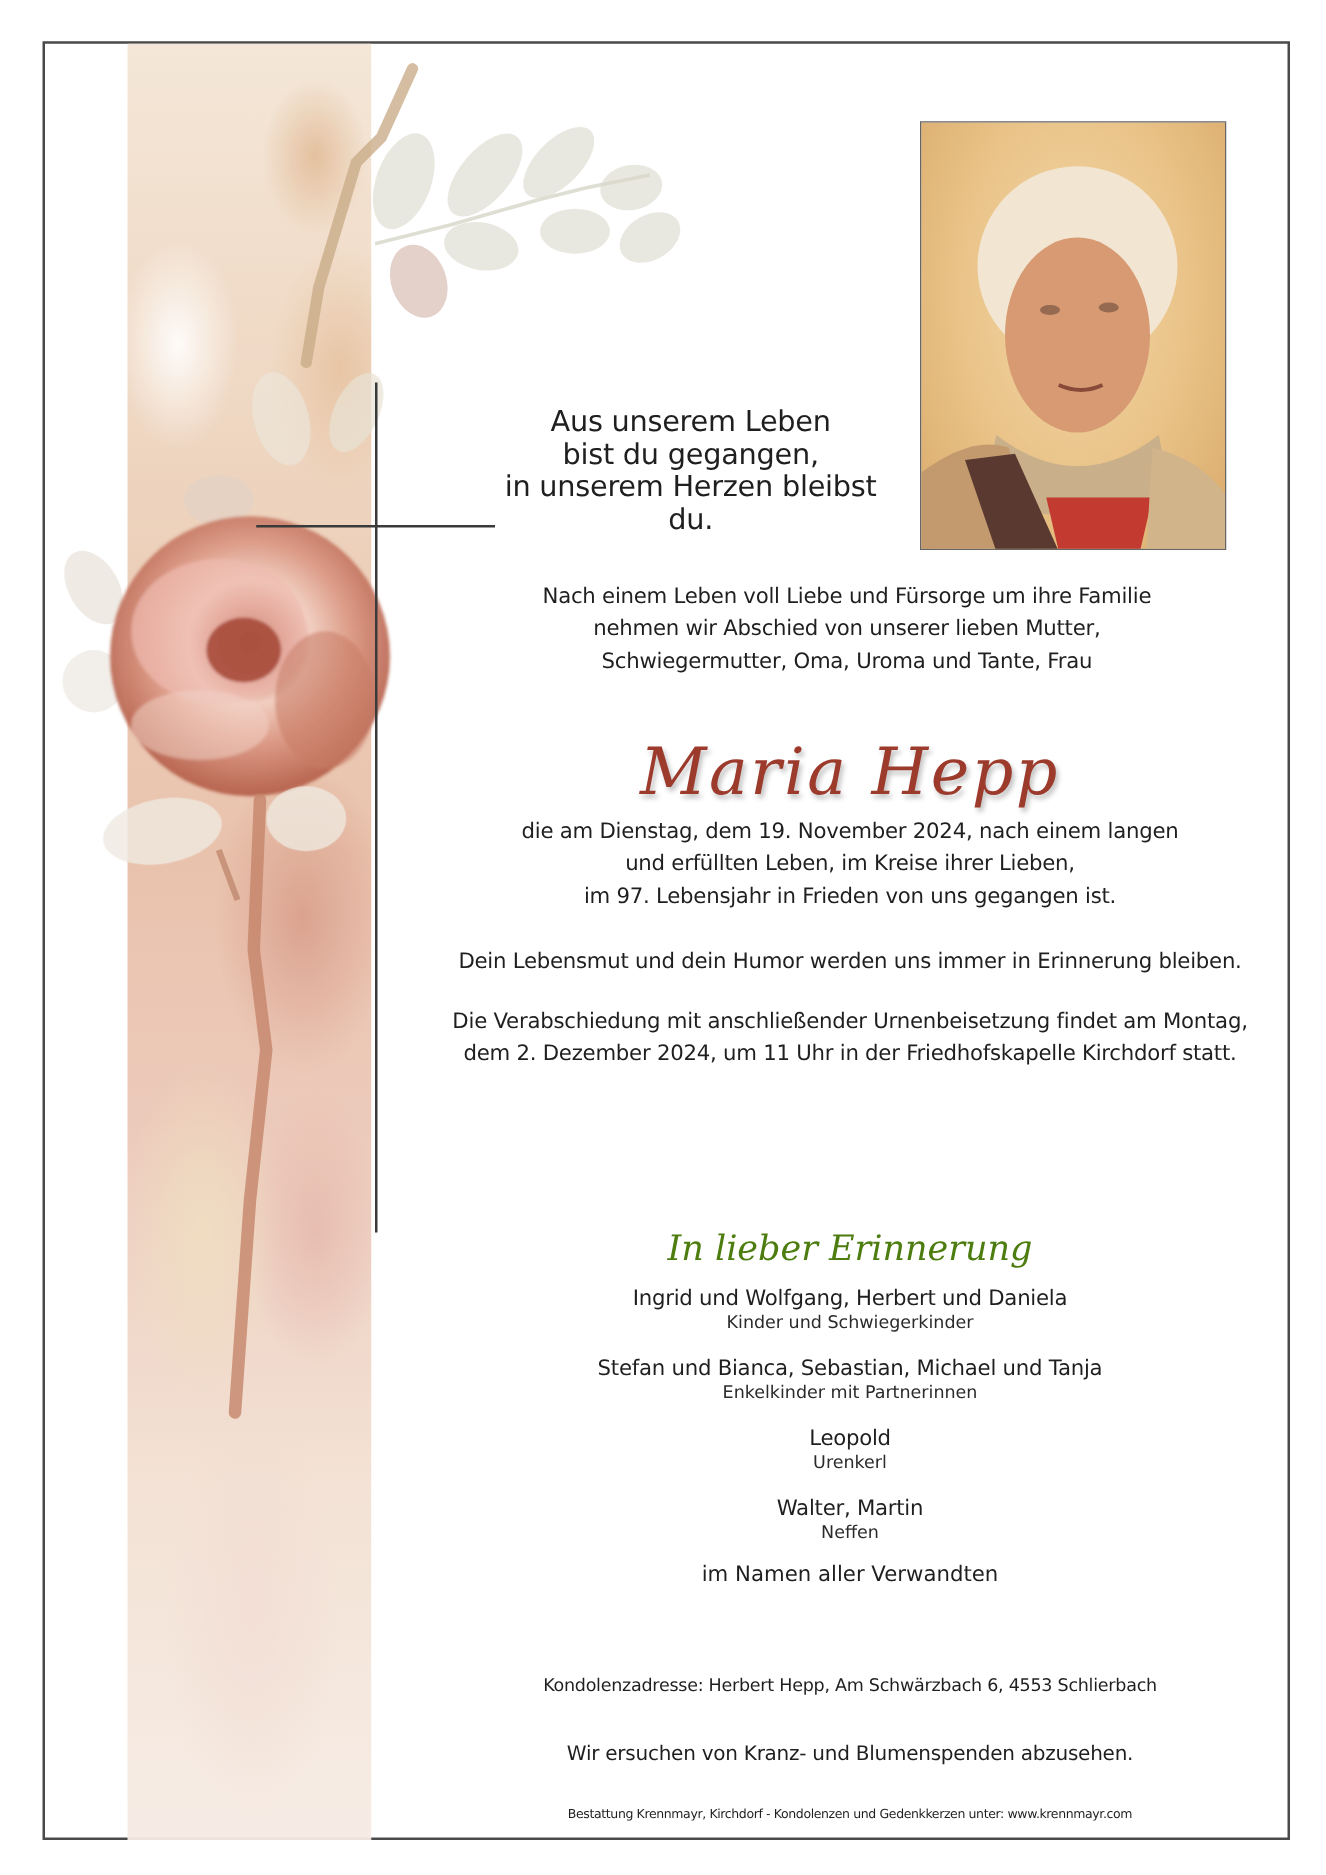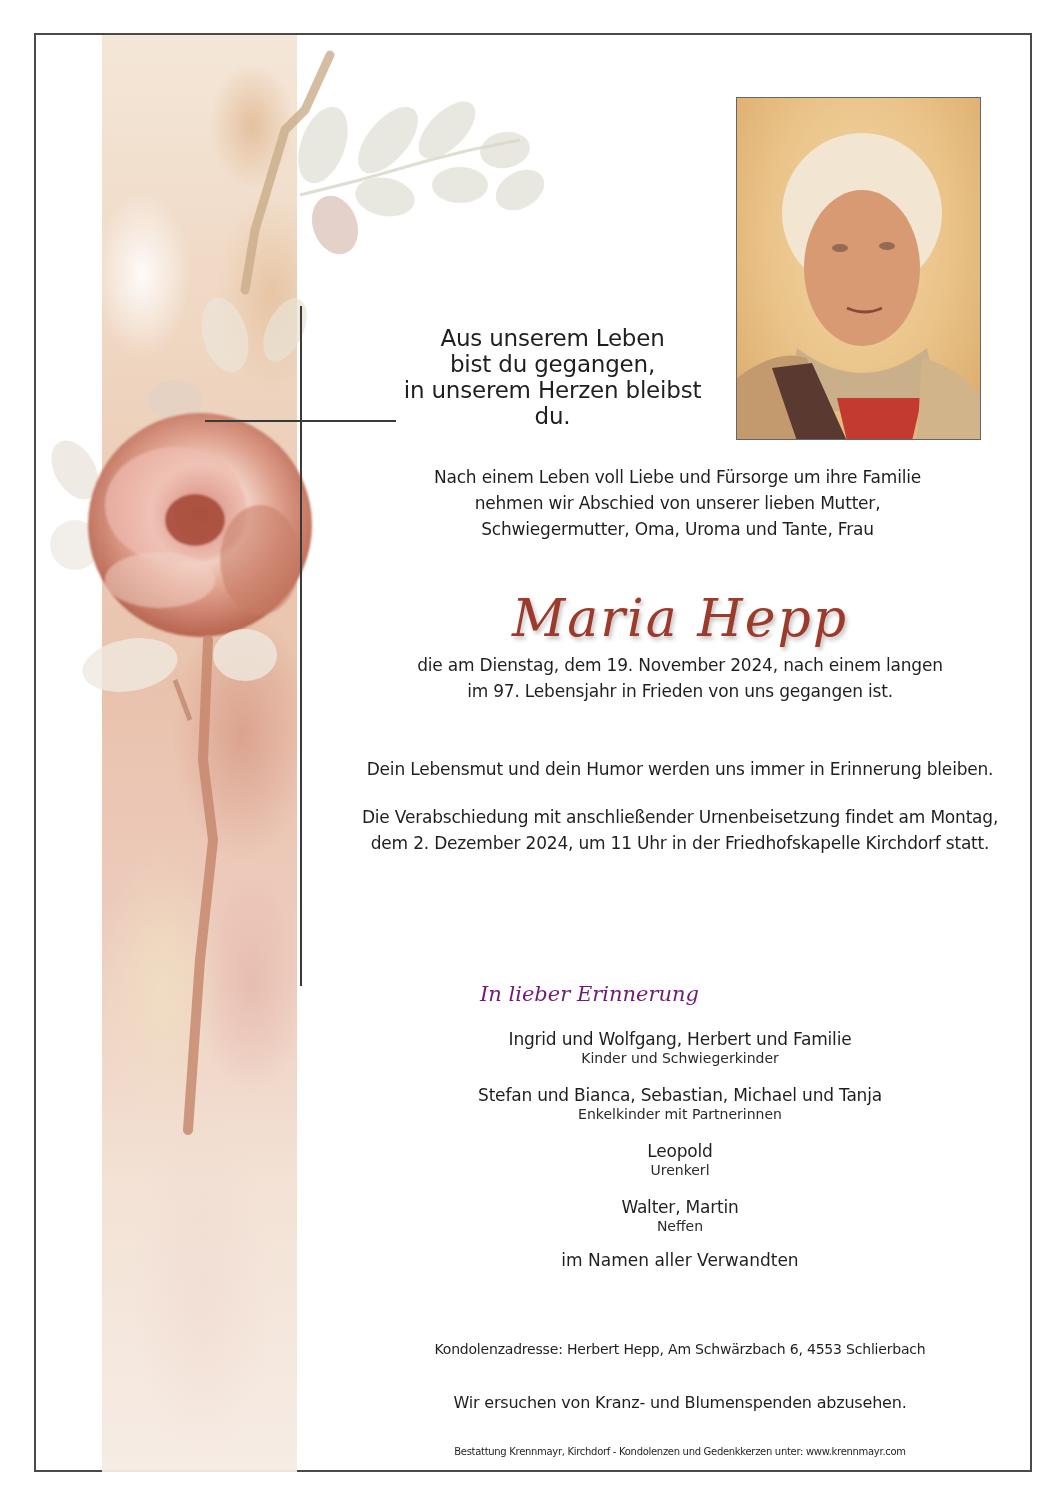--- a/index.html
+++ b/index.html
@@ -35,22 +35,22 @@
            letter-spacing: -0.2px; color: #1f1f1f; }
     .poem { left: 400px; top: 297px; width: 305px; font-size: 23px; line-height: 26px; margin-top: 28px; }
     .intro { left: 400px; top: 464px; width: 555px; font-size: 17px; line-height: 26px; }
     .name { position: absolute; left: 440px; top: 555px; width: 480px; text-align: center;
             font-family: "DejaVu Serif", serif; font-style: italic; font-size: 52px; color: #9c3a2c;
             text-shadow: 2px 3px 4px rgba(0,0,0,0.25); letter-spacing: 2px; margin-top: 33px; }
     .death { left: 390px; top: 652px; width: 580px; font-size: 17px; line-height: 26px; }
     .humor { left: 340px; top: 756px; width: 680px; font-size: 17px; line-height: 26px; }
     .service { left: 340px; top: 804px; width: 680px; font-size: 17px; line-height: 26px; }
 
-    .memory { position: absolute; left: 480px; top: 982px; width: 400px; text-align: left;
-              font-family: "DejaVu Serif", serif; font-style: italic; font-size: 21px; color: #701a75; }
+    .memory { position: absolute; left: 480px; top: 982px; width: 400px; text-align: center;
+              font-family: "DejaVu Serif", serif; font-style: italic; font-size: 28px; color: #4d7c0f; }
 
     .family { position: absolute; left: 400px; top: 1028px; width: 560px; text-align: center; }
     .fam-group { margin-bottom: 18px; }
     .fam-names { font-family: "DejaVu Sans", sans-serif; font-size: 17px; line-height: 22px; color: #1f1f1f; letter-spacing: -0.2px; }
     .fam-rel { font-family: "DejaVu Sans", sans-serif; font-size: 14px; line-height: 16px; color: #2a2a2a; }
     .on-behalf { font-family: "DejaVu Sans", sans-serif; font-size: 17px; color: #1f1f1f; margin-top: -2px; }
 
     .address { left: 380px; top: 1341px; width: 600px; font-size: 14px; }
     .flowers { left: 380px; top: 1393px; width: 600px; font-size: 16px; }
     .footer { left: 340px; top: 1446px; width: 680px; font-size: 10px; letter-spacing: -0.3px; }
@@ -146,35 +146,36 @@
 <div class="txt intro">
   <div>Nach einem Leben voll Liebe und Fürsorge um ihre Familie</div>
   <div>nehmen wir Abschied von unserer lieben Mutter,</div>
   <div>Schwiegermutter, Oma, Uroma und Tante, Frau</div>
 </div>
 
 <div class="name">Maria Hepp</div>
 
 <div class="txt death">
   <div>die am Dienstag, dem 19. November 2024, nach einem langen</div>
+  <div>und erfüllten Leben, im Kreise ihrer Lieben,</div>
   <div>im 97. Lebensjahr in Frieden von uns gegangen ist.</div>
 </div>
 
 <div class="txt humor">Dein Lebensmut und dein Humor werden uns immer in Erinnerung bleiben.</div>
 
 <div class="txt service">
   <div>Die Verabschiedung  mit anschließender Urnenbeisetzung findet am Montag,</div>
   <div>dem 2. Dezember 2024, um 11 Uhr in der Friedhofskapelle Kirchdorf statt.</div>
 </div>
 
 <div class="memory">In lieber Erinnerung</div>
 
 <div class="family">
   <div class="fam-group">
-    <div class="fam-names">Ingrid und Wolfgang, Herbert und Familie</div>
+    <div class="fam-names">Ingrid und Wolfgang, Herbert und Daniela</div>
     <div class="fam-rel">Kinder und Schwiegerkinder</div>
   </div>
   <div class="fam-group">
     <div class="fam-names">Stefan und Bianca, Sebastian, Michael und Tanja</div>
     <div class="fam-rel">Enkelkinder mit Partnerinnen</div>
   </div>
   <div class="fam-group">
     <div class="fam-names">Leopold</div>
     <div class="fam-rel">Urenkerl</div>
   </div>

